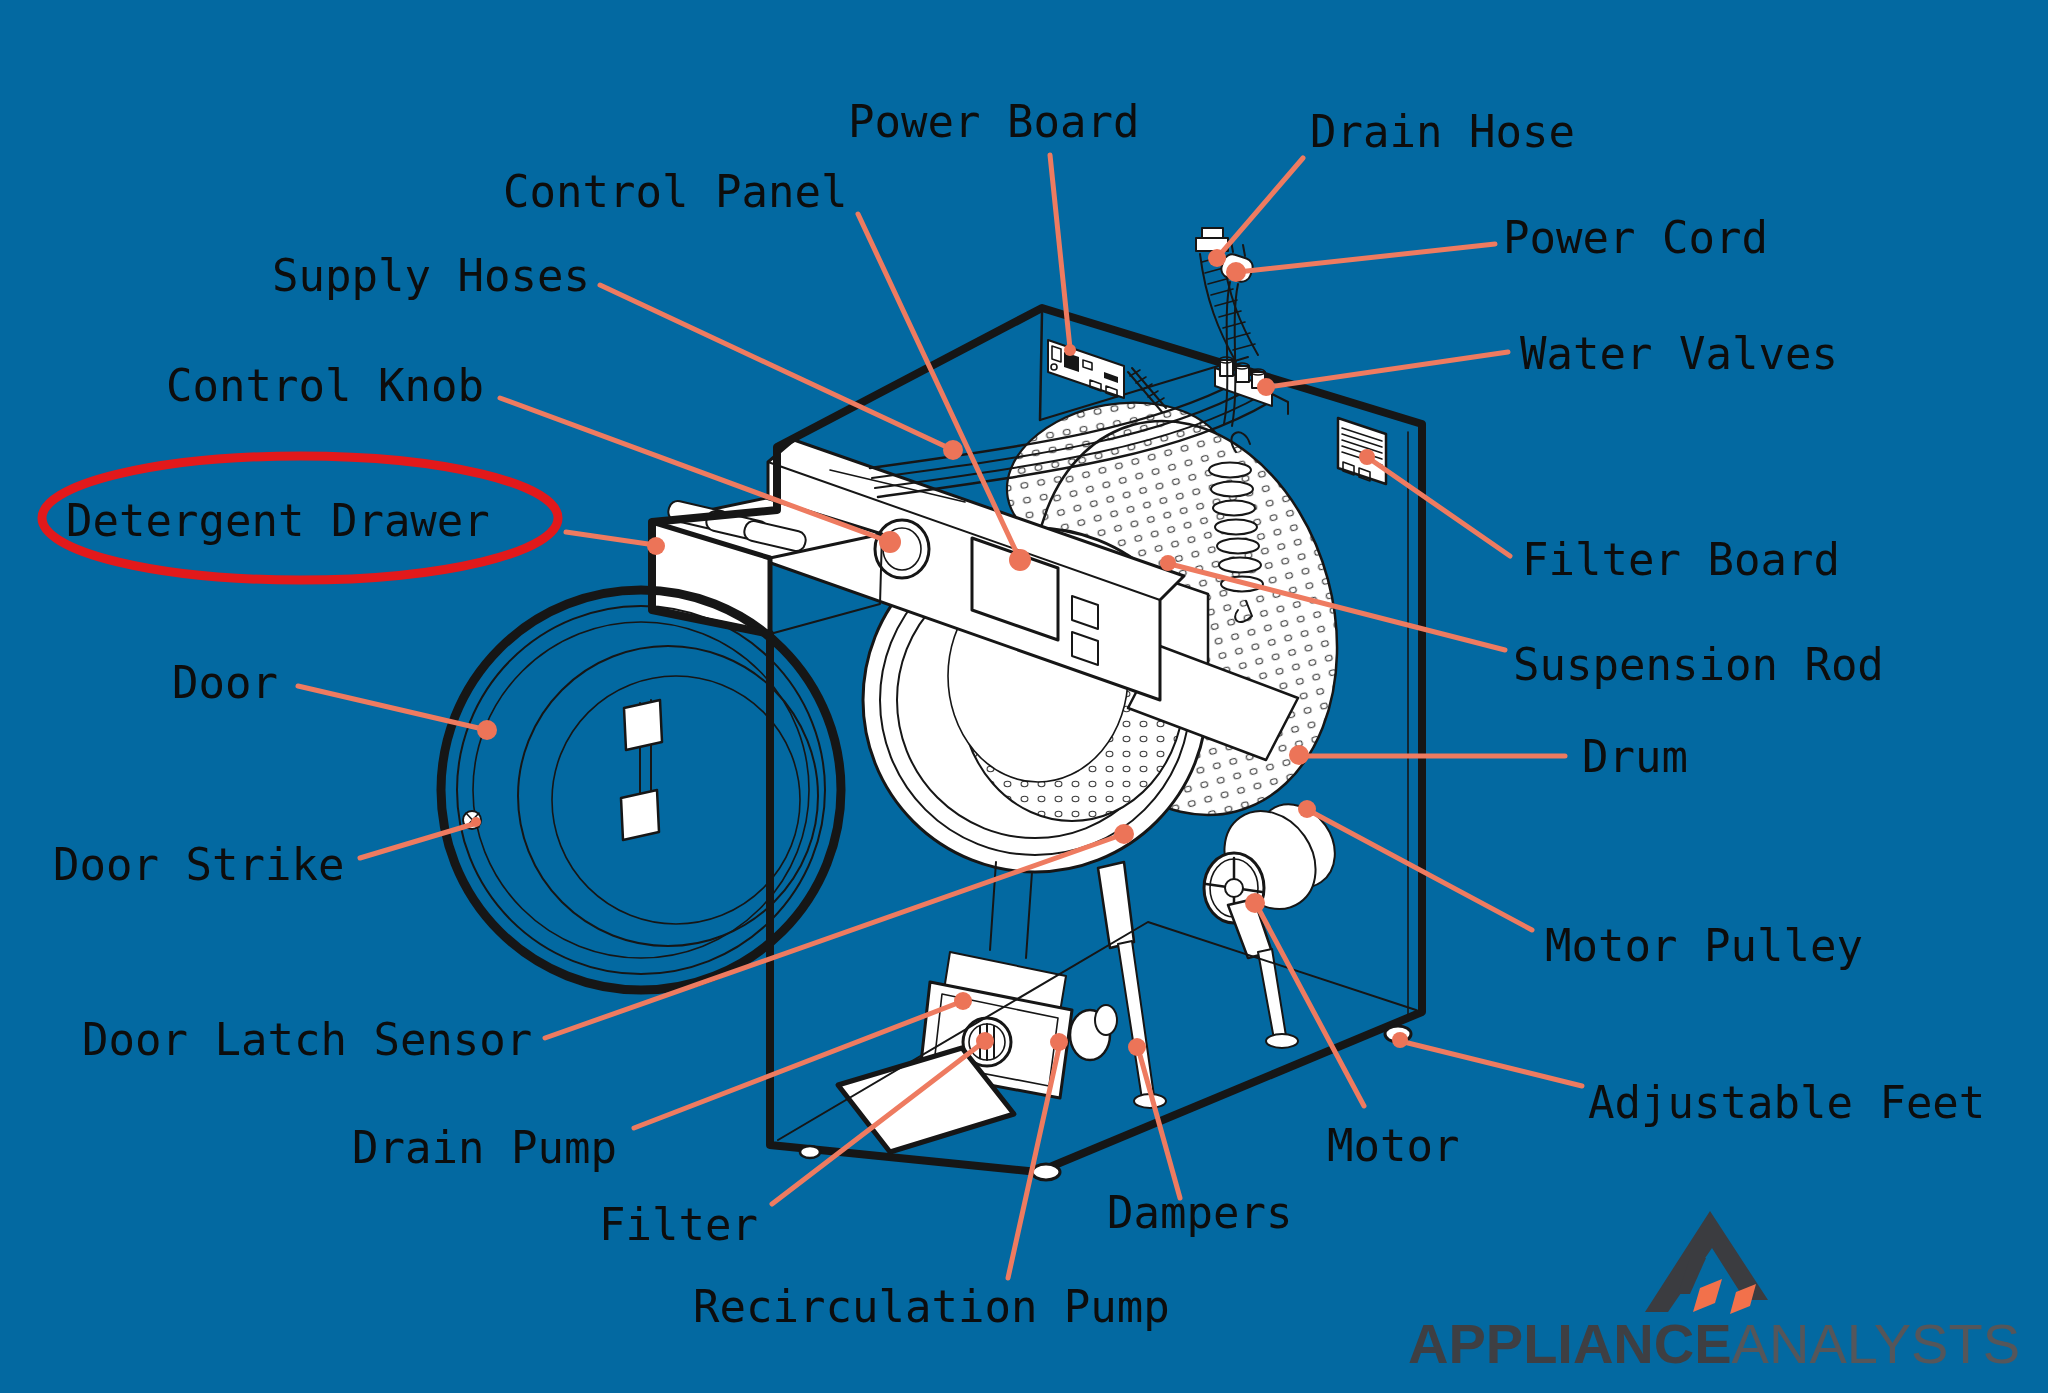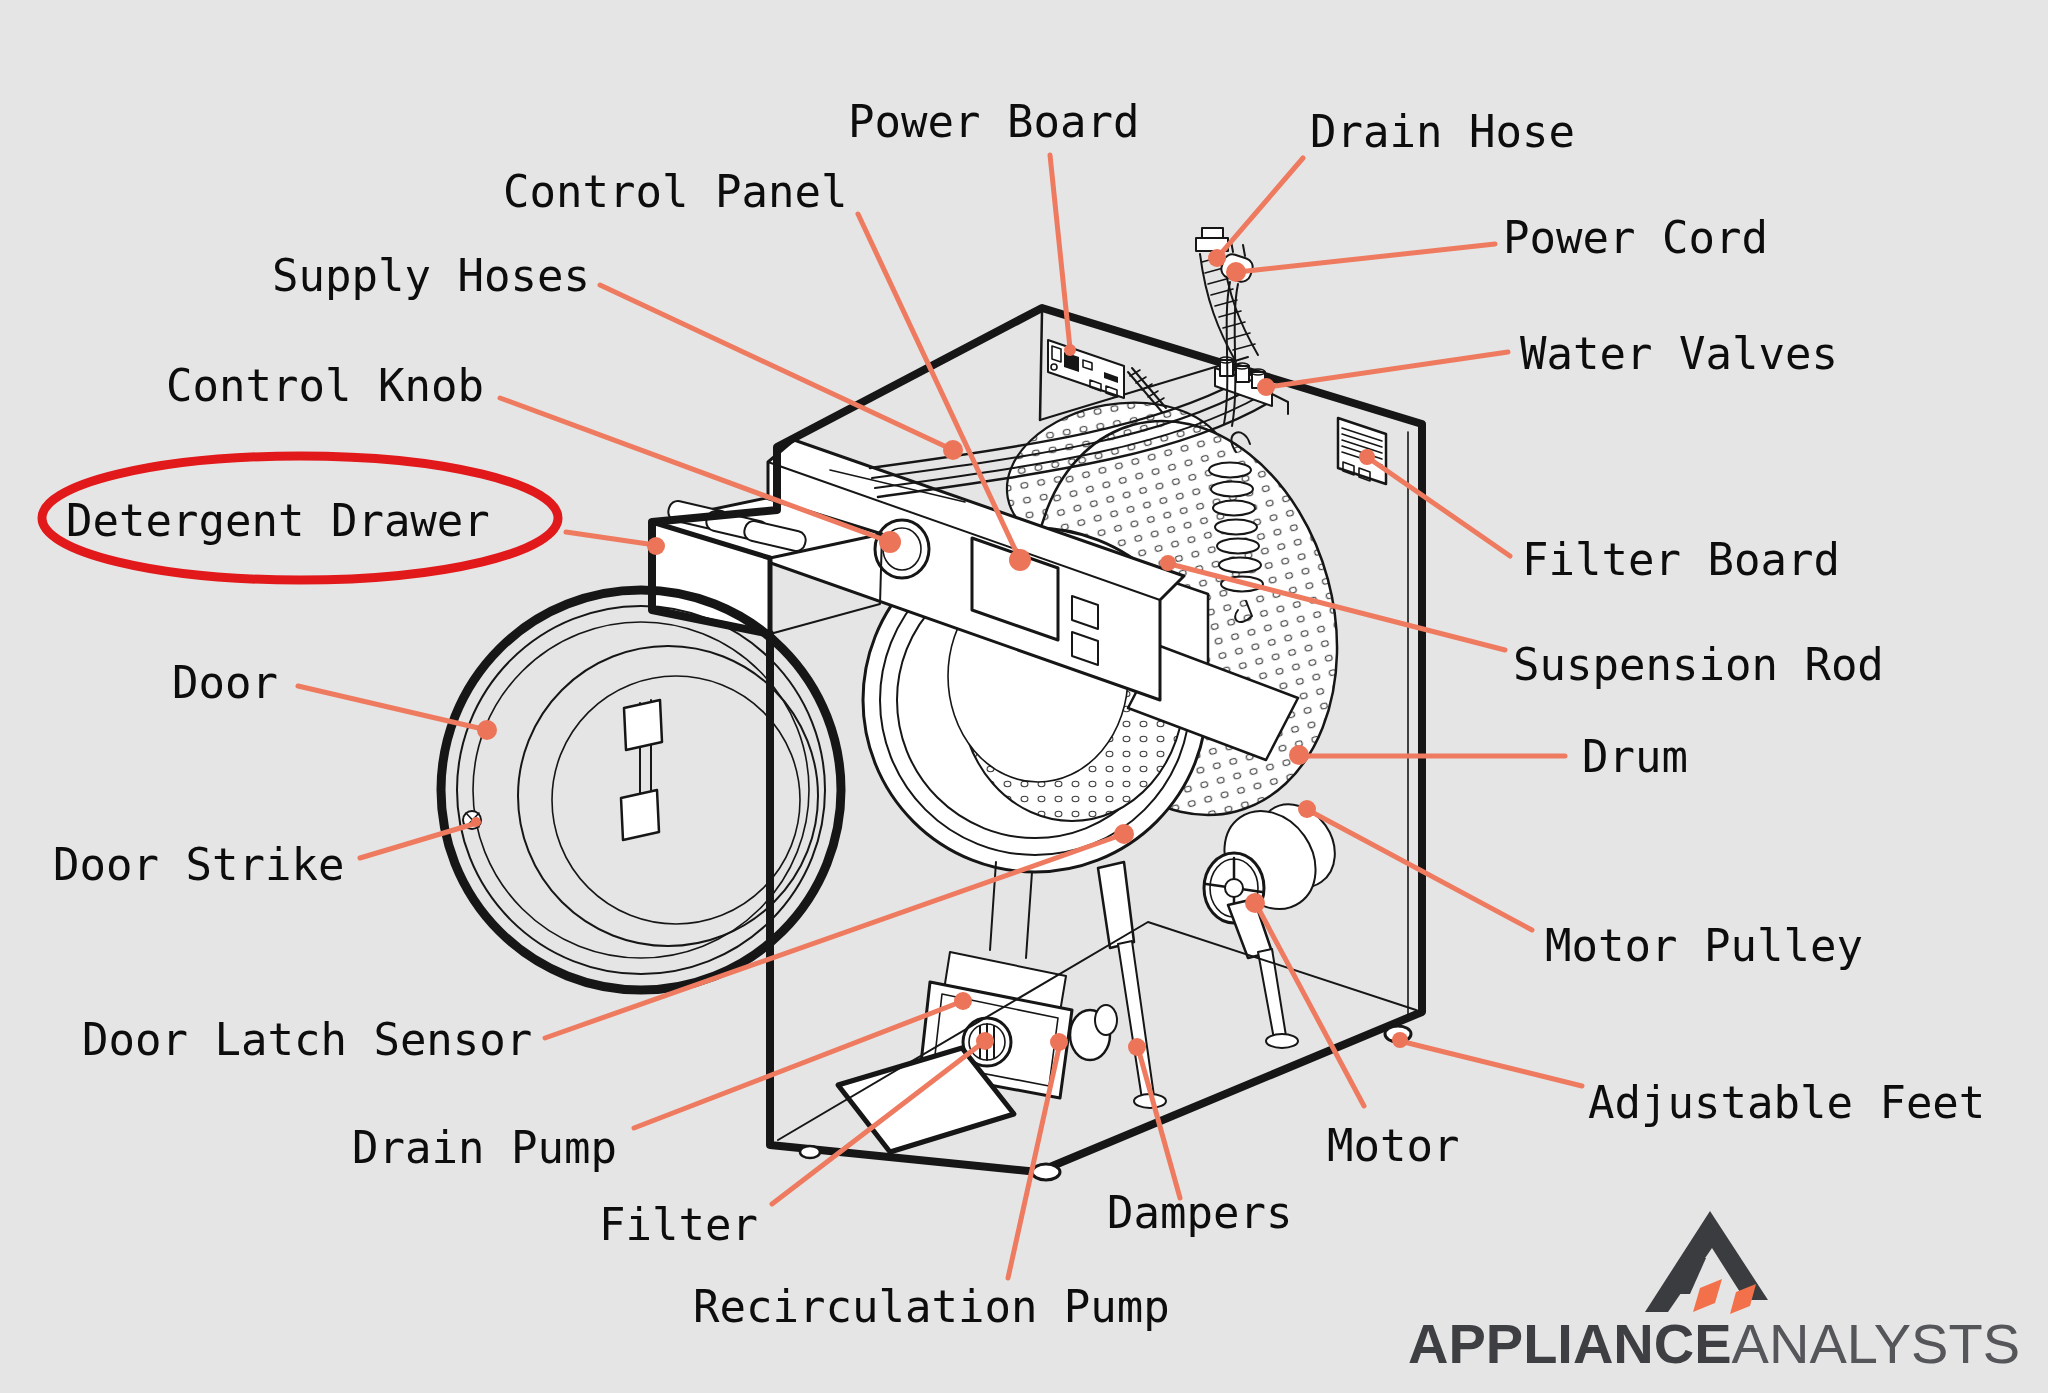--- a/index.html
+++ b/index.html
@@ -1,16 +1,16 @@
 <!DOCTYPE html>
 <html><head>
 <meta charset="utf-8">
 <style>
   html,body{margin:0;padding:0;background:#ffffff;}
-  #stage{position:relative;width:2048px;height:1393px;background:#e5e5e5;overflow:hidden;}
+  #stage{position:relative;width:2048px;height:1393px;background:#0369a1;overflow:hidden;}
   svg{position:absolute;inset:0;}
   .ink{fill:none;stroke:#161616;stroke-linecap:round;stroke-linejoin:round;}
   .w8{stroke-width:8;} .w5{stroke-width:5;} .w3{stroke-width:3;}
   .w25{stroke-width:2.5;} .w2{stroke-width:2;} .w15{stroke-width:1.6;}
   .fw{fill:#ffffff;}
   .lead{fill:none;stroke:#EE7B60;stroke-width:5;stroke-linecap:round;}
   .dot{fill:#EC7458;stroke:none;}
   text.lbl{font-family:"DejaVu Sans Mono",monospace;font-size:44px;fill:#0d0d0d;}
   .logo-bold{font-family:"Liberation Sans","DejaVu Sans",sans-serif;font-size:56px;font-weight:700;fill:#3e3f43;letter-spacing:0px;}
   .logo-light{font-family:"Liberation Sans","DejaVu Sans",sans-serif;font-size:56px;font-weight:300;fill:#55565a;}

